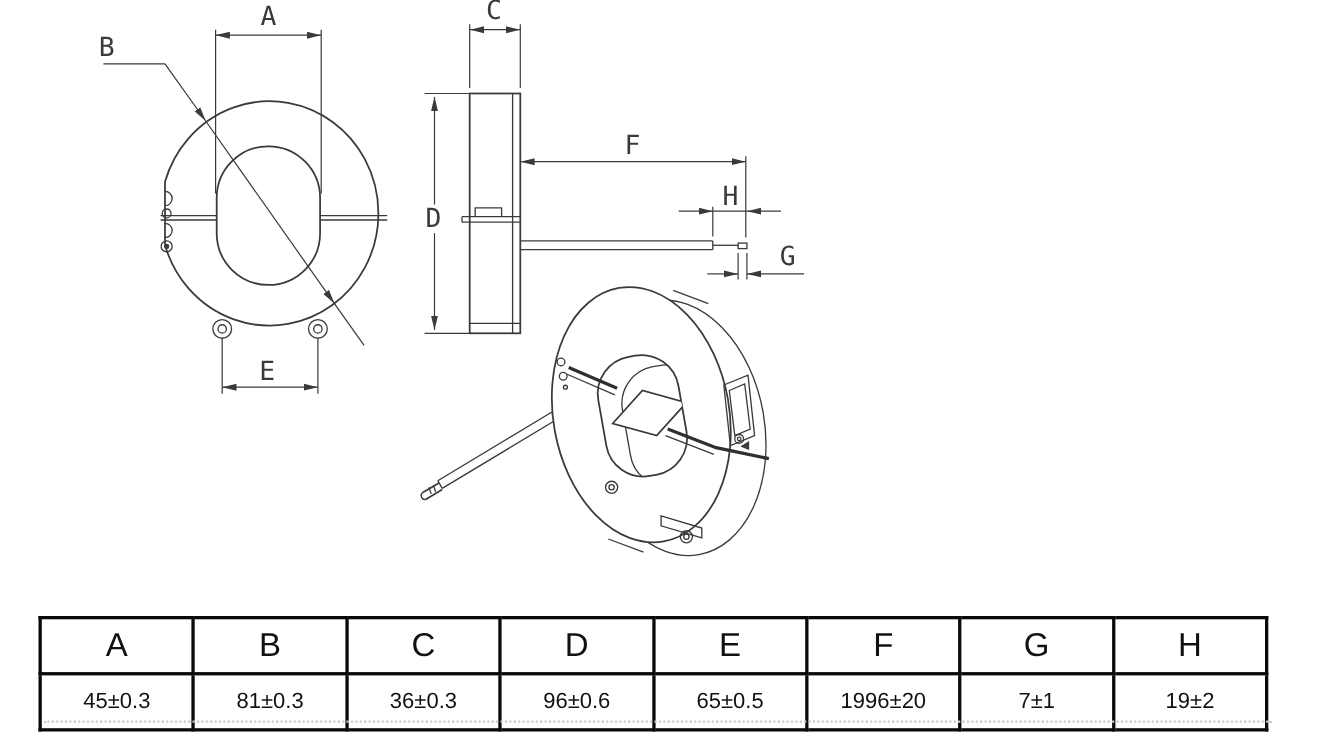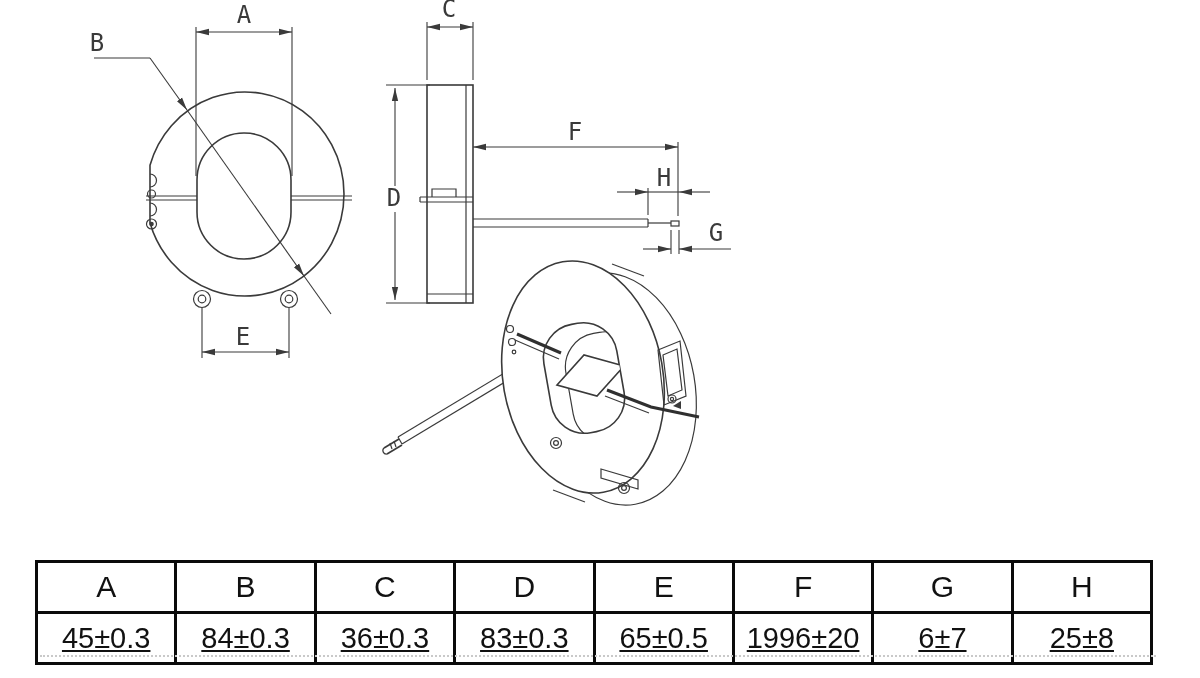--- a/index.html
+++ b/index.html
@@ -7,21 +7,21 @@
   svg{position:absolute;left:0;top:0;}
   .dimlabel{font-family:"DejaVu Sans Mono",monospace;font-size:24px;fill:#3a3a3a;}
   .thin{stroke:#3a3a3a;stroke-width:1.2;fill:none;}
   .med{stroke:#3a3a3a;stroke-width:1.6;fill:none;}
   .thick{stroke:#2f2f2f;stroke-width:3;fill:none;}
   .whitefill{fill:#ffffff;stroke:#3a3a3a;stroke-width:1.6;}
   .dim{stroke:#3a3a3a;stroke-width:1.1;fill:none;}
   table.spec{position:absolute;left:35px;top:560px;width:1118px;height:92px;border-collapse:collapse;table-layout:fixed;}
   table.spec td{border:3px solid #0a0a0a;text-align:center;vertical-align:middle;color:#111;}
   table.spec tr.hdr td{font-size:30px;height:46px;}
-  table.spec tr.val td{font-size:29px;height:46px;text-decoration:underline;}
+  table.spec tr.val td{font-size:20px;height:46px;}
   .shadowline{position:absolute;left:40px;top:655px;width:1116px;border-top:2px dotted #c9c9c9;}
 </style>
 </head>
 <body>
 
 <div class="stage">
 
 <svg width="1200" height="678" viewBox="0 0 1200 678">
   <defs>
     <marker id="arr" viewBox="0 0 12 7" refX="12" refY="3.5" markerWidth="13" markerHeight="8" markerUnits="userSpaceOnUse" orient="auto-start-reverse">
@@ -204,25 +204,25 @@
     <td>B</td>
     <td>C</td>
     <td>D</td>
     <td>E</td>
     <td>F</td>
     <td>G</td>
     <td>H</td>
   </tr>
   <tr class="val">
     <td>45±0.3</td>
-    <td>84±0.3</td>
+    <td>81±0.3</td>
     <td>36±0.3</td>
-    <td>83±0.3</td>
+    <td>96±0.6</td>
     <td>65±0.5</td>
     <td>1996±20</td>
-    <td>6±7</td>
-    <td>25±8</td>
+    <td>7±1</td>
+    <td>19±2</td>
   </tr>
 </tbody>
     </table>
 <div class="shadowline"></div>
 
 </div>
 
 </body></html>

